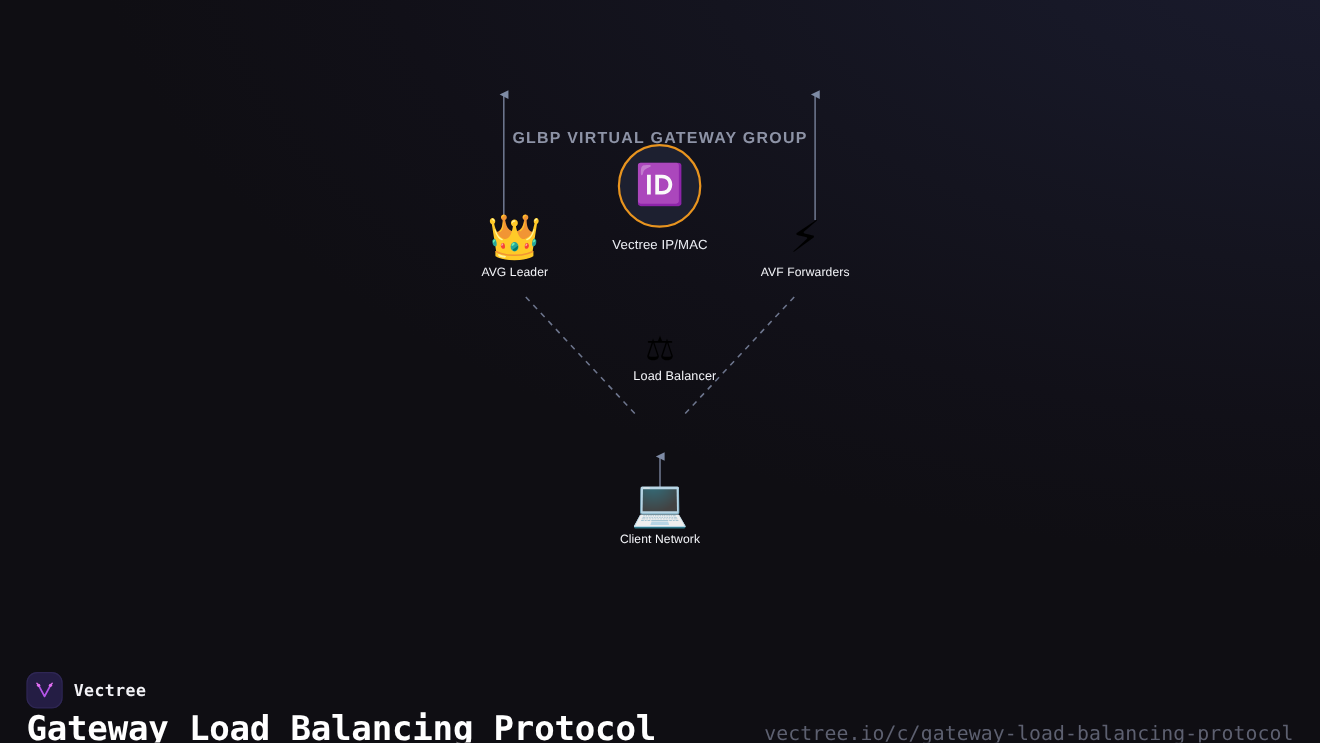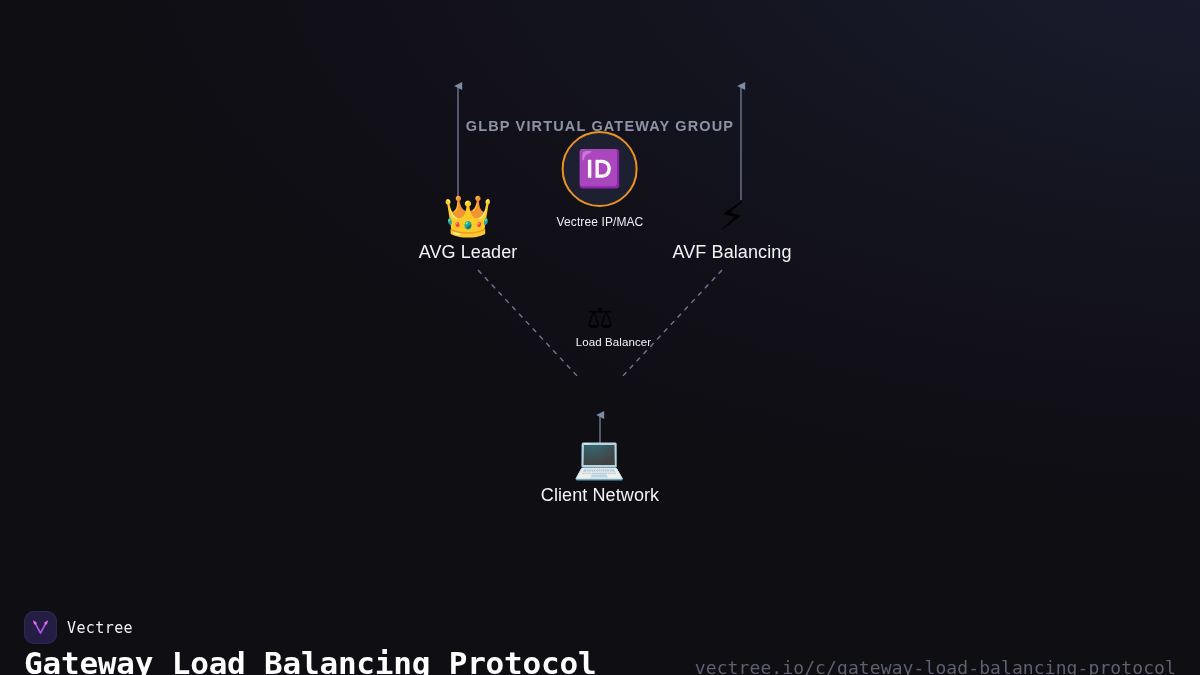--- a/index.html
+++ b/index.html
@@ -44,21 +44,21 @@
     flex-direction: column;
     align-items: center;
     transform: translateX(-50%);
   }
   .node-glyph {
     line-height: 1;
     font-family: "DejaVu Sans", "Liberation Sans", sans-serif;
   }
   .node-label {
     margin-top: 6px;
-    font-size: 18px;
+    font-size: 11px;
     color: #f3f4f8;
     white-space: nowrap;
     letter-spacing: 0.1px;
   }
 
   
   #group-title {
     position: absolute;
     left: 600px;
     top: 118px;
@@ -137,21 +137,21 @@
     border-radius: 10px;
     background: #241d44;
     display: flex;
     align-items: center;
     justify-content: center;
     box-shadow: inset 0 0 0 1px #2f2754;
   }
   #brand-name {
     font-family: "DejaVu Sans Mono", "Liberation Mono", monospace;
     font-size: 15px;
-    font-weight: normal;
+    font-weight: bold;
     color: #f2f2f6;
     letter-spacing: 0.4px;
   }
   #page-title {
     position: absolute;
     left: 24px;
     top: 90px;
     font-family: "DejaVu Sans Mono", "Liberation Mono", monospace;
     font-size: 31px;
     font-weight: bold;
@@ -204,21 +204,21 @@
       <div class="node-label">Vectree IP/MAC</div>
     </div>
 
     <div class="node" id="avg-node">
       <span class="node-glyph">👑</span>
       <div class="node-label">AVG Leader</div>
     </div>
 
     <div class="node" id="avf-node">
       <span class="node-glyph">⚡</span>
-      <div class="node-label">AVF Balancing</div>
+      <div class="node-label">AVF Forwarders</div>
     </div>
 
     <div class="node" id="lb-node">
       <span class="node-glyph">⚖</span>
       <div class="node-label">Load Balancer</div>
     </div>
 
     <div class="node" id="client-node">
       <span class="node-glyph">💻</span>
       <div class="node-label">Client Network</div>

